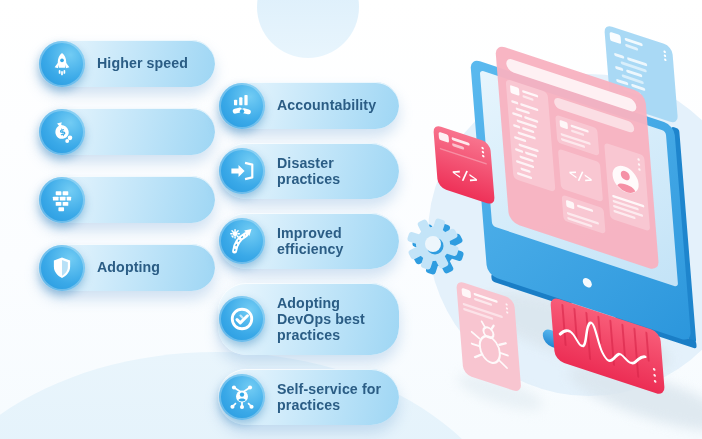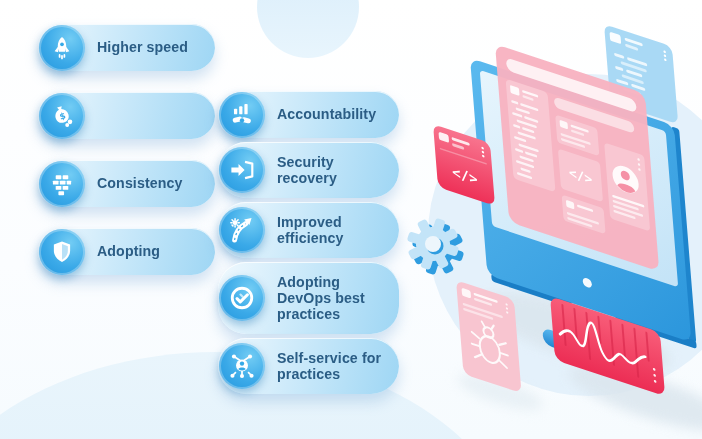--- a/index.html
+++ b/index.html
@@ -8,22 +8,22 @@
     background:linear-gradient(180deg,#ffffff 0%,#fbfdff 60%,#f6fbfe 100%);
     font-family:"Liberation Sans",sans-serif;
   }
   .blob{position:absolute;border-radius:50%;z-index:0;}
   .blob-top{left:257px;top:-44px;width:102px;height:102px;
     background:linear-gradient(180deg,#d9edfa,#e8f5fd);}
   .blob-right{left:428px;top:74px;width:322px;height:322px;background:#e4f1fb;}
   .blob-bottom{left:-90px;top:352px;width:612px;height:430px;
     background:linear-gradient(180deg,#e9f5fc,#d7ebf8);}
   .col{position:absolute;display:flex;flex-direction:column;z-index:2;}
-  #col-left{left:38px;top:24px;width:177px;gap:21px;}
-  #col-right{left:218px;top:91px;width:181px;gap:4px;}
+  #col-left{left:38px;top:40px;width:177px;gap:21px;}
+  #col-right{left:218px;top:82px;width:181px;gap:14px;}
   .pill{
     position:relative;min-height:47px;box-sizing:border-box;
     border-radius:28px;display:flex;align-items:center;
     padding:12px 8px 12px 59px;
     background:linear-gradient(103deg,#f0f9fe 0%,#cdeafa 42%,#9ed6f4 100%);
     box-shadow:0 8px 14px rgba(120,170,215,.33), inset 0 1px 0 rgba(255,255,255,.75);
   }
   .icon-badge{
     position:absolute;left:1px;top:50%;transform:translateY(-50%);
     width:46px;height:46px;border-radius:50%;
@@ -270,21 +270,20 @@
             <rect x="6.2" y="4" width="5.2" height="3.6" rx=".6"></rect>
             <rect x="12.6" y="4" width="5.2" height="3.6" rx=".6"></rect>
             <rect x="3.6" y="8.9" width="5.2" height="3.6" rx=".6"></rect>
             <rect x="10" y="8.9" width="5.2" height="3.6" rx=".6"></rect>
             <rect x="16.4" y="8.9" width="4" height="3.6" rx=".6"></rect>
             <rect x="6.2" y="13.8" width="5.2" height="3.6" rx=".6"></rect>
             <rect x="12.6" y="13.8" width="5.2" height="3.6" rx=".6"></rect>
             <rect x="8.7" y="18.7" width="5.2" height="3.6" rx=".6"></rect>
           </svg>
         </span>
-        <span class="pill-label">Consistency</span>
       </div>
       <div class="pill">
         <span class="icon-badge">
           <svg viewBox="0 0 24 24">
             <path fill="#fff" d="M12 2.2 19.5 5v5.6c0 4.8-3.1 8.5-7.5 10.7-4.4-2.2-7.5-5.9-7.5-10.7V5z"></path>
             <path fill="#35a9e7" opacity=".35" d="M12 4.6l5.4 2v4.2c0 3.6-2.2 6.5-5.4 8.3z"></path>
           </svg>
         </span>
         <span class="pill-label">Adopting</span>
       </div>
@@ -303,21 +302,21 @@
         </span>
         <span class="pill-label">Accountability</span>
       </div>
       <div class="pill">
         <span class="icon-badge">
           <svg viewBox="0 0 24 24">
             <path fill="#fff" d="M2.2 9.8h6.6V6.5L14.4 12l-5.6 5.5v-3.3H2.2z"></path>
             <path fill="none" stroke="#fff" stroke-width="2" stroke-linejoin="round" d="M14.8 4.5 21.5 6.1v11.8l-6.7 1.6"></path>
           </svg>
         </span>
-        <span class="pill-label">Security recovery</span>
+        <span class="pill-label">Disaster practices</span>
       </div>
       <div class="pill">
         <span class="icon-badge">
           <svg viewBox="0 0 24 24">
             <path fill="none" stroke="#fff" stroke-width="4.6" stroke-linecap="round" d="M5.2 21.2C6 14.8 9.6 9.4 15.4 6.2"></path>
             <path fill="none" stroke="#35a9e7" stroke-width="1.1" stroke-dasharray="2 2.6" d="M5.2 21.2C6 14.8 9.6 9.4 15.4 6.2"></path>
             <path fill="#fff" d="M14 2.4 20.8 1l-2 6.4z"></path>
             <circle cx="5.6" cy="5.4" r="2.3" fill="#fff"></circle>
             <g stroke="#fff" stroke-width="1.4" stroke-linecap="round">
               <path d="M5.6 1.6v1.1M5.6 8.1v1.1M1.7 5.4h1.1M8.4 5.4h1.1M2.8 2.6l.8.8M7.6 7.4l.8.8M8.4 2.6l-.8.8M3.6 8.2l-.8-.8"></path>

